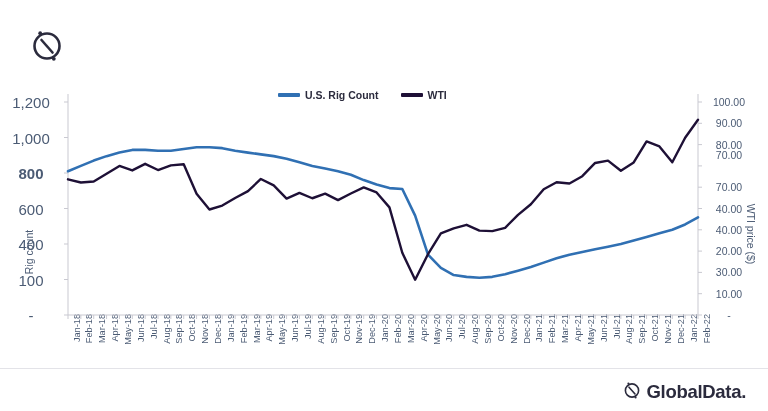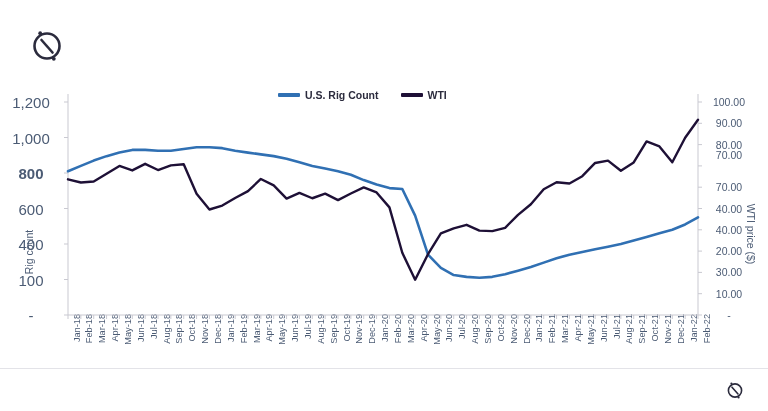--- a/index.html
+++ b/index.html
@@ -286,14 +286,15 @@
 <div id="footer">
   <div id="footer-logo">
     <span>
       <svg width="22" height="24" viewBox="0 0 22 24" aria-hidden="true">
         <circle cx="11" cy="12.5" r="6.6" fill="none" stroke="#2b2b3d" stroke-width="1.6"></circle>
         <line x1="8" y1="9.2" x2="14" y2="16" stroke="#2b2b3d" stroke-width="1.6" stroke-linecap="round"></line>
         <circle cx="7.4" cy="5.6" r="1.05" fill="#2b2b3d"></circle>
         <circle cx="14.6" cy="19.4" r="1.05" fill="#2b2b3d"></circle>
       </svg>
     </span>
+    <span id="footer-logo-text">GlobalData.</span>
   </div>
 </div>
 
 </body></html>

